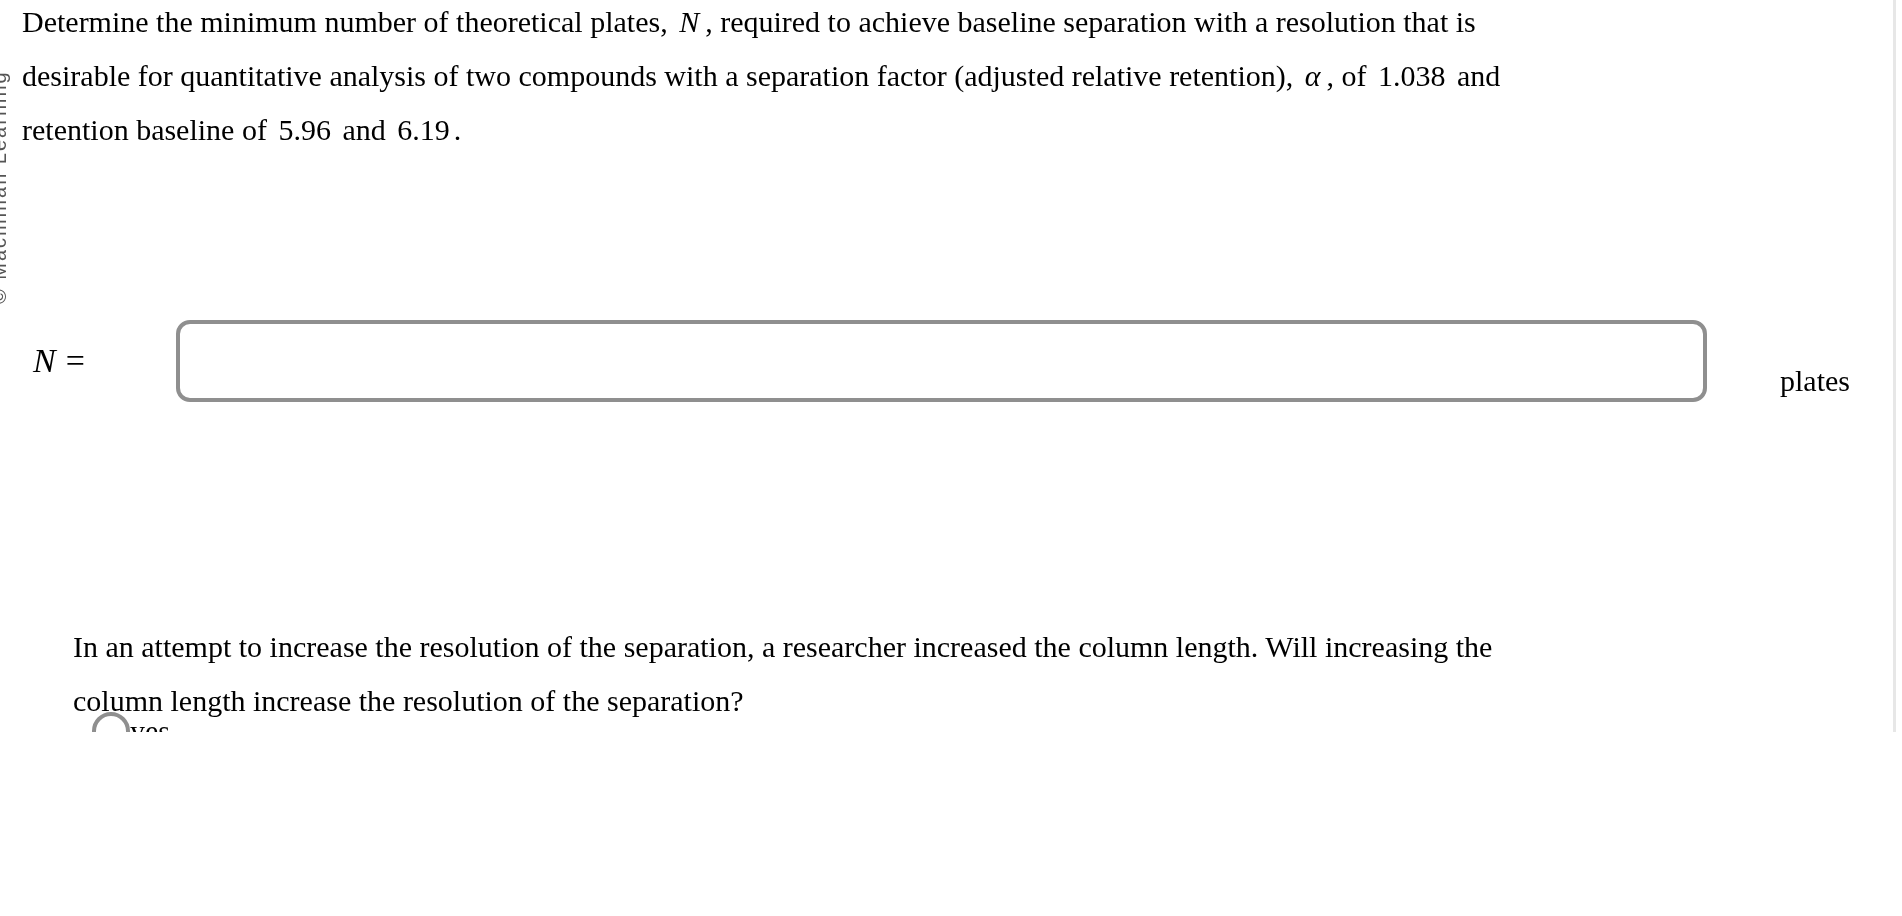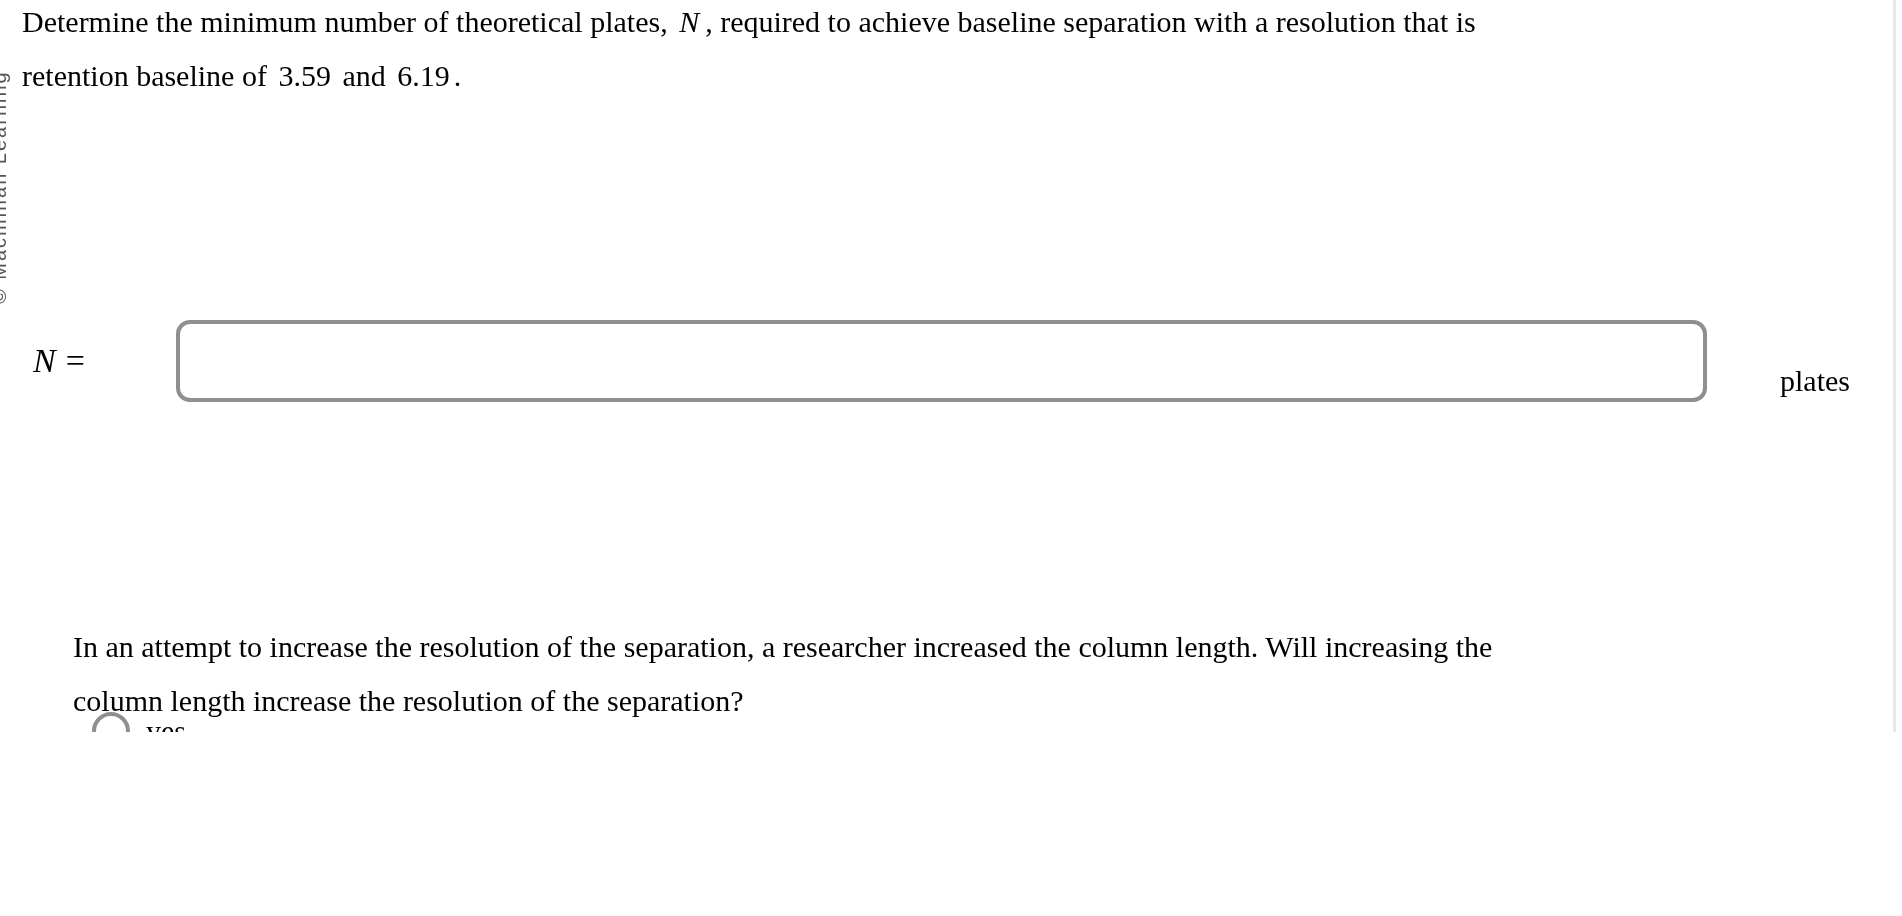--- a/index.html
+++ b/index.html
@@ -76,21 +76,20 @@
   .radio-circle {
     width: 38px;
     height: 38px;
     border: 4px solid #8f8f8f;
     border-radius: 50%;
     background: #ffffff;
     flex: 0 0 auto;
     cursor: pointer;
   }
   .radio-label {
-    margin-left: 16px;
     line-height: 38px;
     cursor: pointer;
   }
   #radio-row-yes { top: 712px; }
   #radio-row-no  { top: 781px; gap: 20px; }
 
   
   #right-divider {
     position: absolute;
     left: 1893px;
@@ -102,21 +101,22 @@
 </style>
 </head>
 <body>
 
 <div id="page">
 
   <div id="watermark">© Macmillan Learning</div>
 
   <div id="question-text" class="para">
     <div class="line"><span>Determine the minimum number of theoretical plates,</span> <span class="mvar">N</span><span>, required to achieve baseline separation with a resolution that is</span></div>
-    <div class="line"><span>retention baseline of</span> <span class="mnum">3.59</span> <span>and</span> <span class="mnum">6.19</span><span>.</span></div>
+    <div class="line"><span>desirable for quantitative analysis of two compounds with a separation factor (adjusted relative retention),</span> <span class="mvar">α</span><span>, of</span> <span class="mnum">1.038</span> <span>and</span></div>
+    <div class="line"><span>retention baseline of</span> <span class="mnum">5.96</span> <span>and</span> <span class="mnum">6.19</span><span>.</span></div>
   </div>
 
   <div id="n-label"><span class="mvar">N</span><span>=</span></div>
 
   <input id="answer-input" type="text" value="" style="">
 
   <div id="unit-label">plates</div>
 
   <div id="followup-text" class="para">
     <div class="line">In an attempt to increase the resolution of the separation, a researcher increased the column length. Will increasing the</div>

